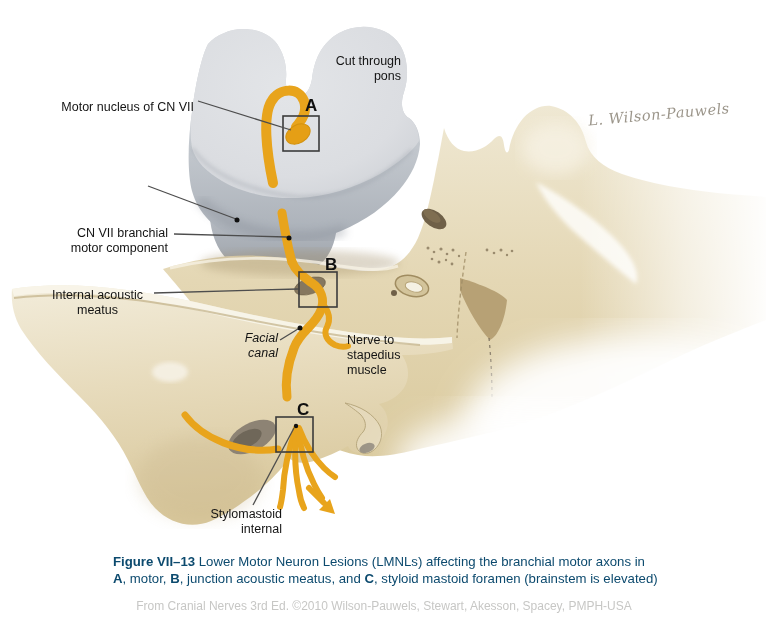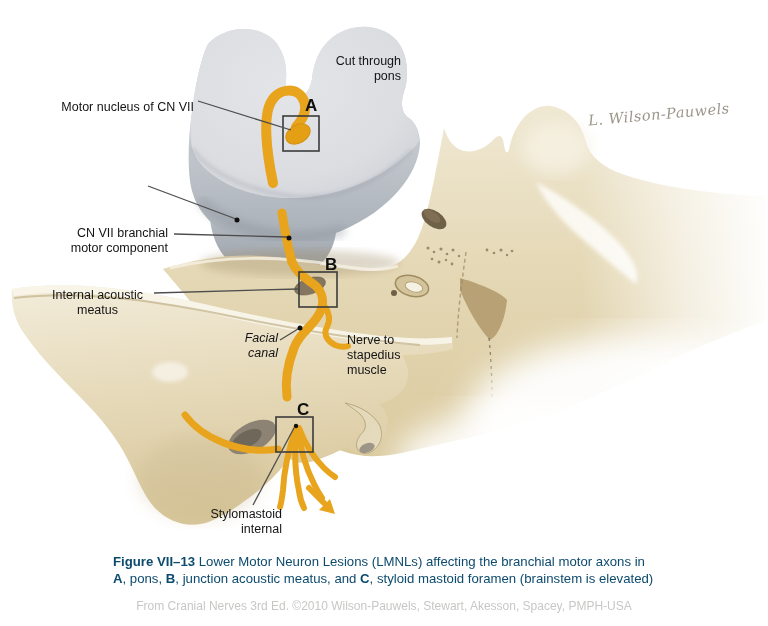--- a/index.html
+++ b/index.html
@@ -214,18 +214,18 @@
 <div class="lbl l" style="left:347px;top:333px;width:68px;">Nerve to
 stapedius
 muscle</div>
 <div class="lbl c" style="left:198px;top:507px;width:84px;">Stylomastoid
 internal</div>
 
 <div class="signature">L. Wilson-Pauwels</div>
 
 <div class="caption">
   <div><span class="b">Figure VII–13</span><span> Lower Motor Neuron Lesions (LMNLs) affecting the branchial motor axons in</span></div>
-  <div><span class="b">A</span><span>, pons, </span><span class="b">B</span><span>, junction acoustic meatus, and </span><span class="b">C</span><span>, styloid mastoid foramen (brainstem is elevated)</span></div>
+  <div><span class="b">A</span><span>, motor, </span><span class="b">B</span><span>, junction acoustic meatus, and </span><span class="b">C</span><span>, styloid mastoid foramen (brainstem is elevated)</span></div>
 </div>
 
 <div class="footer">From Cranial Nerves 3rd Ed. ©2010 Wilson-Pauwels, Stewart, Akesson, Spacey, PMPH-USA</div>
 
 </div>
 
 </body></html>

